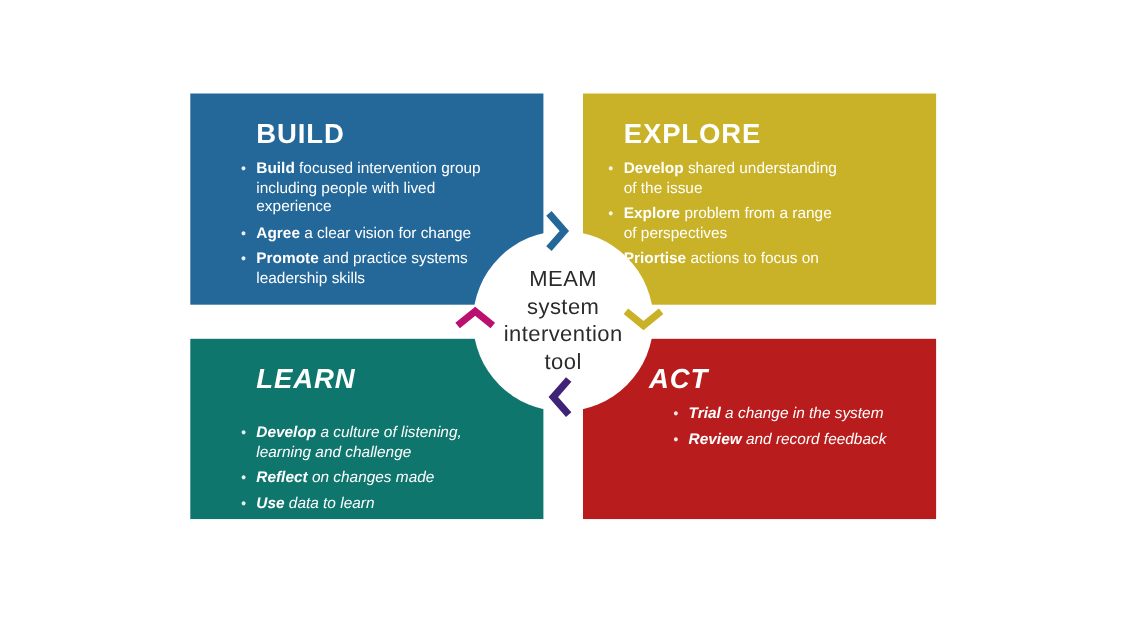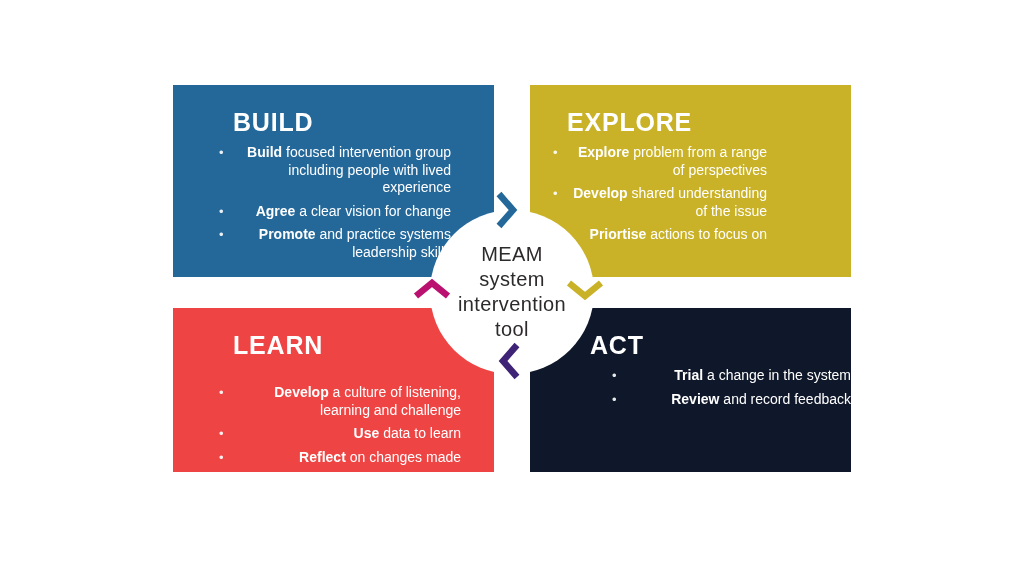--- a/index.html
+++ b/index.html
@@ -28,21 +28,20 @@
     line-height: 28px;
     font-weight: bold;
     letter-spacing: 0.8px;
   }
   .quadrant ul {
     margin: 0;
     padding: 0;
     list-style: none;
     font-size: 14px;
     line-height: 17.5px;
-    text-align: right;
   }
   .q-build ul   { max-width: 218px; }
   .q-explore ul { max-width: 200px; }
   .q-learn ul   { max-width: 228px; margin-top: 25px; }
   .q-act ul     { max-width: 232px; margin-left: 36px; }
   .quadrant li { position: relative; margin-bottom: 6px; }
   .quadrant li::before {
     content: "\2022";
     position: absolute;
     left: -14px;
@@ -86,36 +85,36 @@
     <ul>
       <li><b>Build</b><span> focused intervention group including people with lived experience</span></li>
       <li><b>Agree</b><span> a clear vision for change</span></li>
       <li><b>Promote</b><span> and practice systems leadership skills</span></li>
     </ul>
   </div>
 
   <div class="quadrant q-explore" style="background-color: rgb(201, 178, 39); padding-left: 37px;">
     <h2>EXPLORE</h2>
     <ul>
+      <li><b>Develop</b><span> shared understanding of the issue</span></li>
       <li><b>Explore</b><span> problem from a range of perspectives</span></li>
-      <li><b>Develop</b><span> shared understanding of the issue</span></li>
       <li><b>Priortise</b><span> actions to focus on</span></li>
     </ul>
   </div>
 
-  <div class="quadrant q-learn" style="background-color: #ef4444;">
+  <div class="quadrant q-learn" style="background-color: #0f766e; font-style: italic;">
     <h2>LEARN</h2>
     <ul>
       <li><b>Develop</b><span> a culture of listening, learning and challenge</span></li>
+      <li><b>Reflect</b><span> on changes made</span></li>
       <li><b>Use</b><span> data to learn</span></li>
-      <li><b>Reflect</b><span> on changes made</span></li>
     </ul>
   </div>
 
-  <div class="quadrant q-act" style="background-color: #0f172a;">
+  <div class="quadrant q-act" style="background-color: #b91c1c; font-style: italic;">
     <h2>ACT</h2>
     <ul>
       <li><b>Trial</b><span> a change in the system</span></li>
       <li><b>Review</b><span> and record feedback</span></li>
     </ul>
   </div>
 
   <div class="center-circle" style="color: rgb(45, 42, 43);">
     <div class="center-line">MEAM</div>
     <div class="center-line">system</div>

